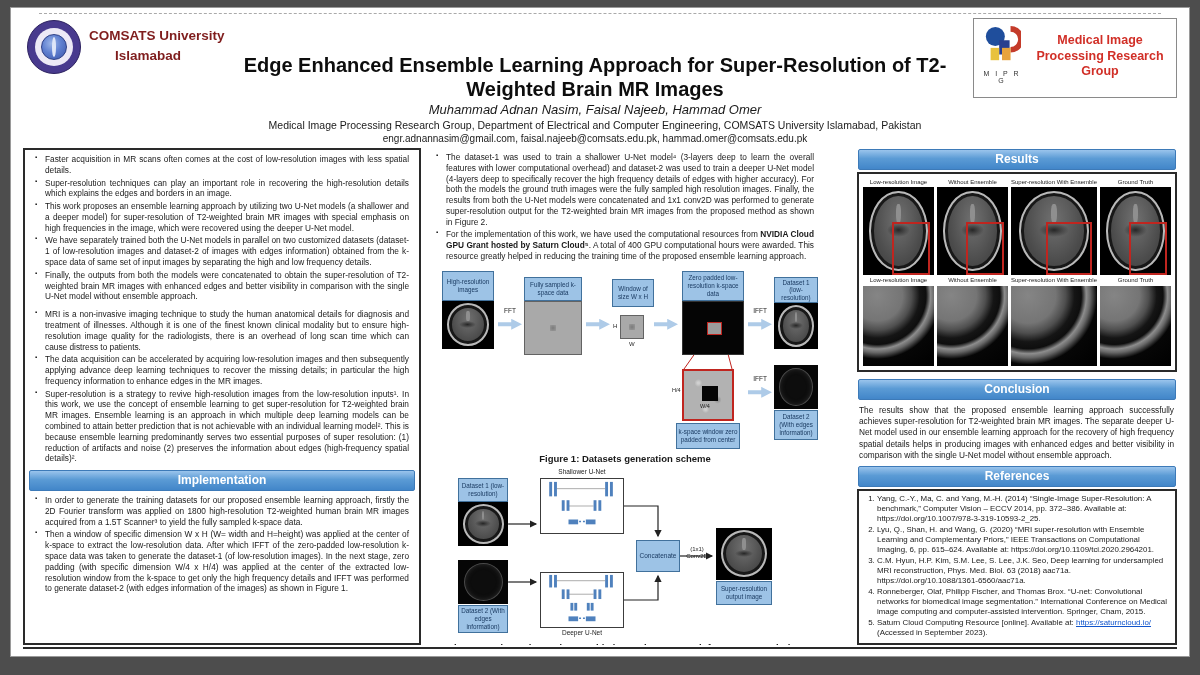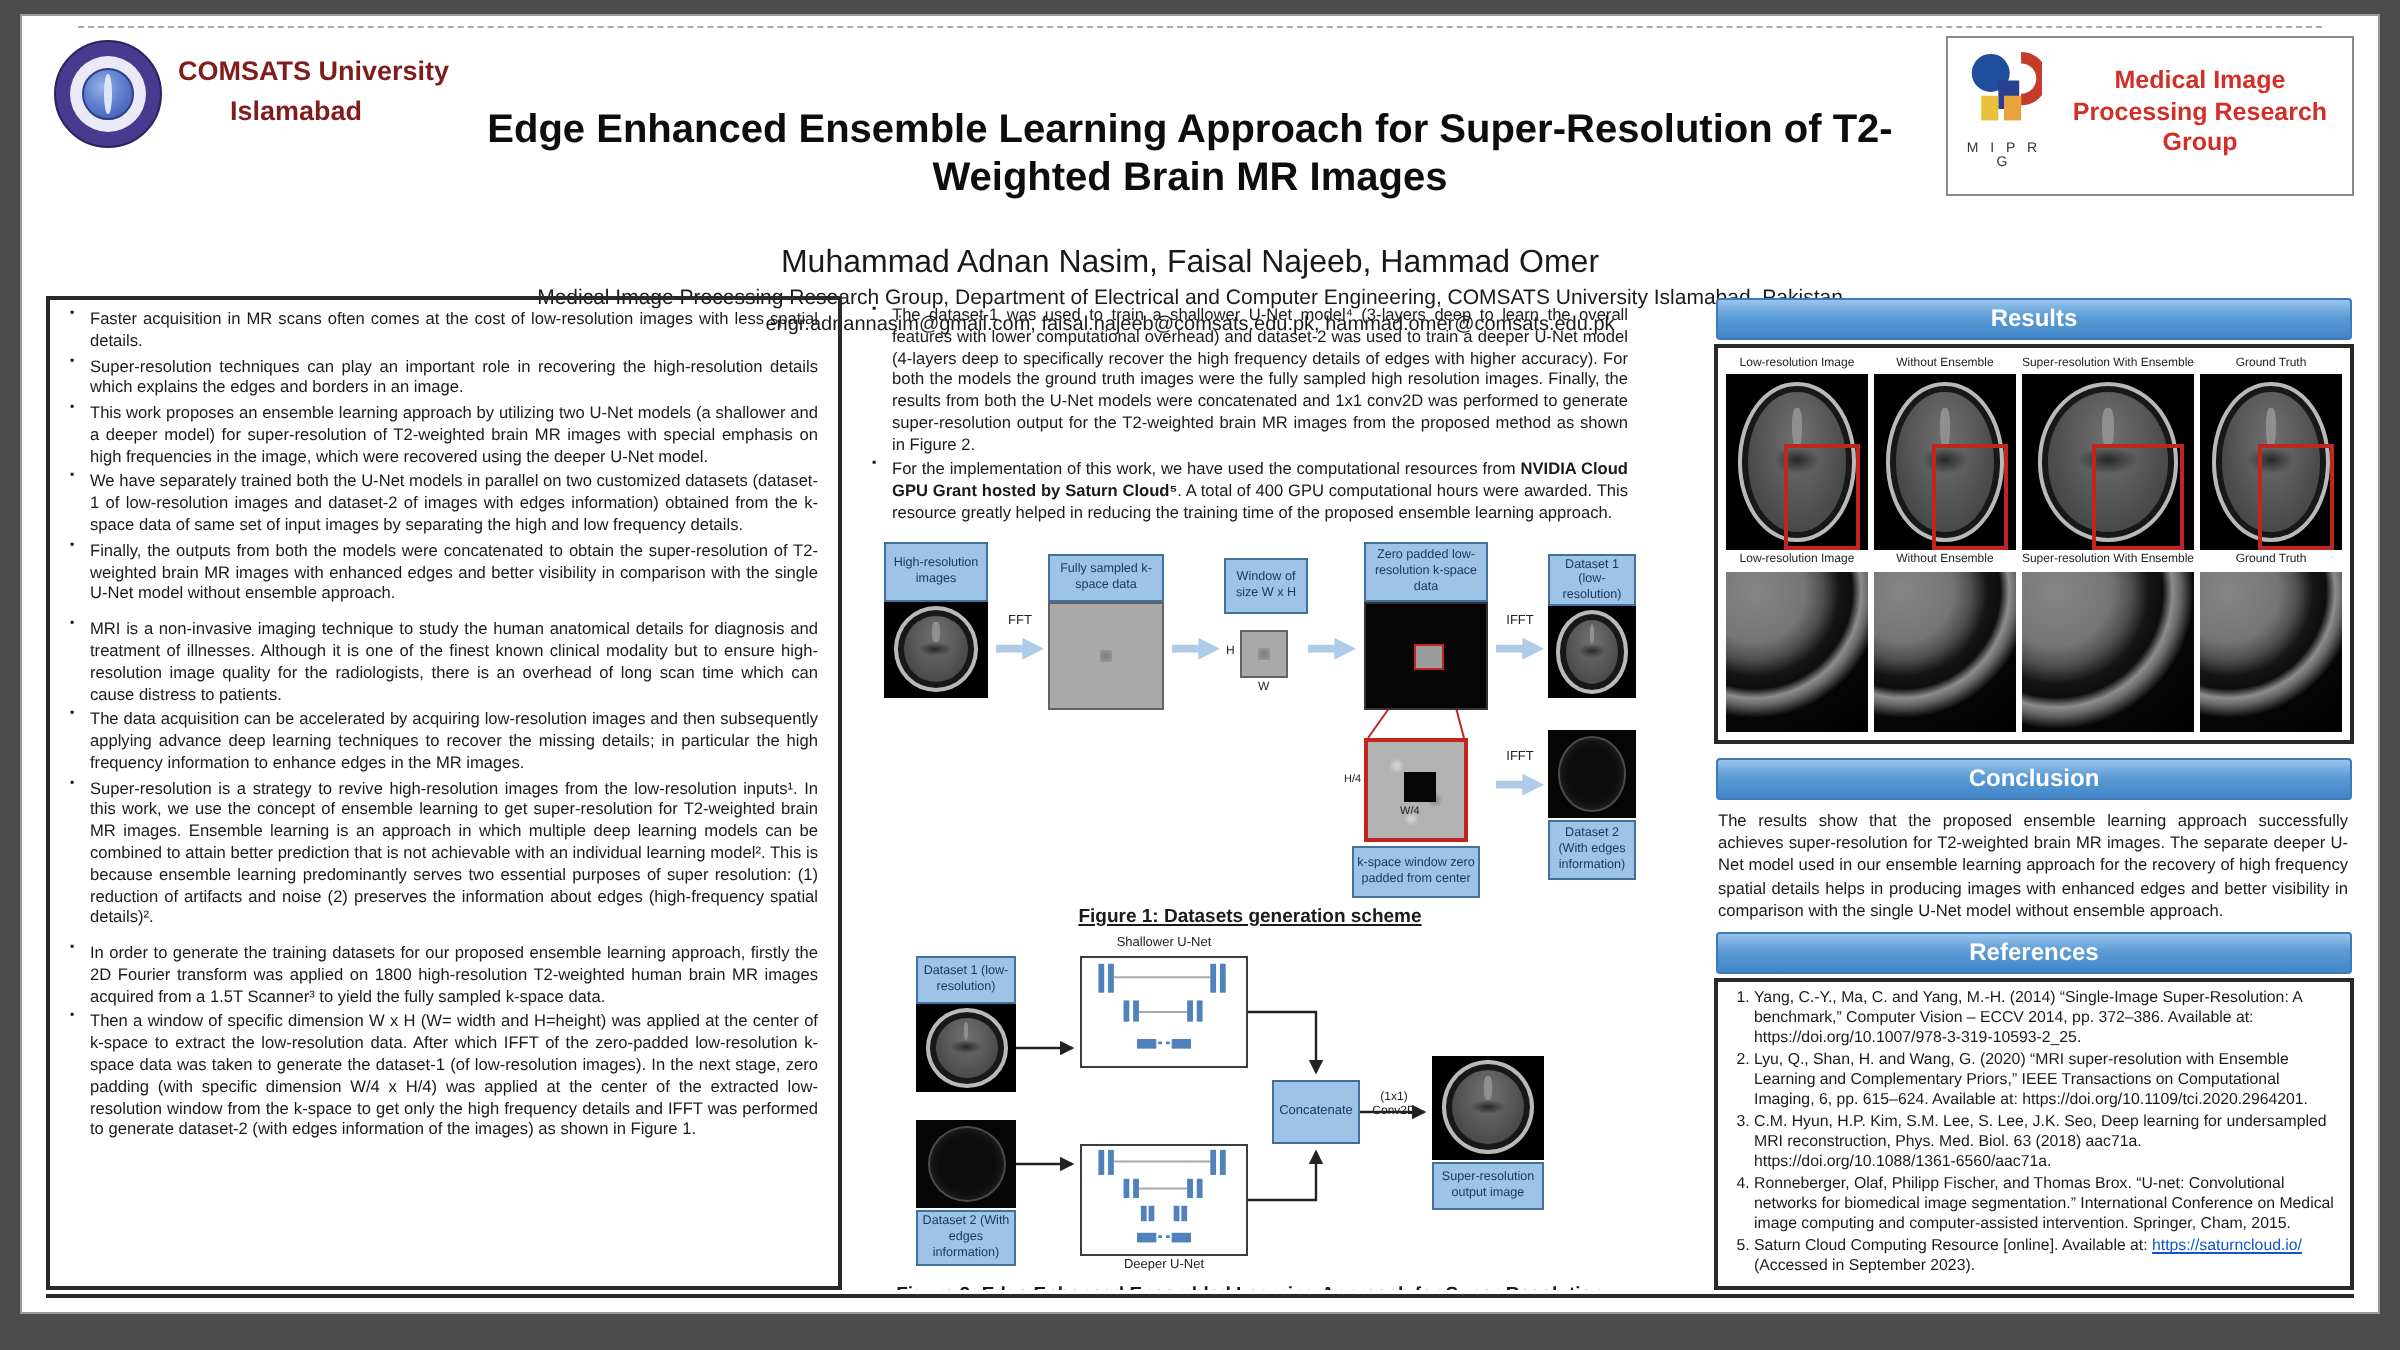--- a/index.html
+++ b/index.html
@@ -25,21 +25,21 @@
   .comsats-logo .ring { position:absolute; inset:7px; border-radius:50%; background:#ece9f6; }
   .comsats-logo .core { position:absolute; inset:13px; border-radius:50%;
     background:radial-gradient(circle at 40% 35%, #9db6e8 0%, #5f7fd0 45%, #3a55a8 100%);
     border:1px solid #2d3f86; }
   .comsats-logo .core::before { content:""; position:absolute; left:42%; top:10%; width:16%; height:80%;
     background:#dfe6f8; border-radius:50%; }
   .uni-text { position:absolute; left:78px; top:18px; color:#7f1d1d; font-weight:bold; font-size:13.5px; line-height:1.5; }
   .uni-text .city { padding-left:26px; }
   .title-block { position:absolute; left:225px; right:235px; top:0; text-align:center; }
   .poster-title { margin-top:46px; font-size:20px; font-weight:bold; line-height:1.18; color:#0d0d0d; }
-  .authors { margin-top:22px; font-size:16px; }
+  .authors { margin-top:1px; font-size:13px;font-style:italic; }
   .affiliation { margin-top:2px; font-size:10.5px; }
   .emails { margin-top:2px; font-size:10px; }
   .miprg-box { position:absolute; right:12px; top:10px; width:204px; height:80px;
     border:1px solid #8a8a8a; background:#fff; display:flex; align-items:flex-start; padding:6px 6px; gap:6px; }
   .miprg-logo { width:44px; text-align:center; }
   .miprg-acronym { font-size:7px; letter-spacing:2px; color:#333; margin-top:1px; }
   .miprg-name { flex:1; color:#d12f27; font-weight:bold; font-size:12.5px; text-align:center; line-height:1.25; margin-top:8px; }
 
   
   .content { position:absolute; left:12px; right:12px; top:140px; bottom:7px;
@@ -74,21 +74,21 @@
   .skull::after { content:""; position:absolute; left:46%; top:14%; width:8%; height:26%;
     background:#8f8f8f; border-radius:40%; }
   .mri-edge { position:absolute; background:#060606; overflow:hidden; }
   .mri-edge .ring { position:absolute; inset:7% 11%; border-radius:50%;
     border:1px solid #4a4a4a; background:#0d0d0d; box-shadow:inset 0 0 5px #2c2c2c; }
   .mri-crop { position:absolute;
     background:radial-gradient(circle at 20% 12%, #858585 0%, #757575 28%, #4f4f4f 38%, #151515 47%, #0e0e0e 54%, #8d8d8d 59%, #676767 63%, #060606 70%, #000 100%); }
   .barrow { position:absolute; width:24px; height:11px; background:#aecbe8;
     clip-path:polygon(0 32%,55% 32%,55% 0,100% 50%,55% 100%,55% 68%,0 68%); }
   .barrow-label { position:absolute; font-size:6.5px; color:#222; text-align:center; width:24px; }
-  .fig-caption { font-weight:bold; font-size:9.5px; text-align:center; margin-top:2px;text-decoration:underline; }
+  .fig-caption { font-weight:bold; font-size:9.5px; text-align:center; margin-top:2px; }
 
   
   .fig1 { position:relative; width:386px; height:182px; margin:2px auto 0; flex:none; }
   .graybox { position:absolute; background:#a9a9a9; border:1px solid #636363; }
   .graybox.center-dot::after { content:""; position:absolute; left:50%; top:50%; width:6px; height:6px;
     transform:translate(-50%,-50%); background:radial-gradient(#7b7b7b 0%, #9b9b9b 100%); }
   .zp-box { position:absolute; background:#050505; border:1px solid #333; }
   .zp-patch { position:absolute; background:#9c9c9c; border:1px solid #c0251f; }
   .dim-text { position:absolute; font-size:6px; color:#222; }
   .zoom-box { position:absolute; border:2px solid #c0251f; background:#b2b2b2;
@@ -165,20 +165,21 @@
           <li>Finally, the outputs from both the models were concatenated to obtain the super-resolution of T2-weighted brain MR images with enhanced edges and better visibility in comparison with the single U-Net model without ensemble approach.</li>
         </ul>
       </div>
       <div class="bullets">
         <ul>
           <li>MRI is a non-invasive imaging technique to study the human anatomical details for diagnosis and treatment of illnesses. Although it is one of the finest known clinical modality but to ensure high-resolution image quality for the radiologists, there is an overhead of long scan time which can cause distress to patients.</li>
           <li>The data acquisition can be accelerated by acquiring low-resolution images and then subsequently applying advance deep learning techniques to recover the missing details; in particular the high frequency information to enhance edges in the MR images.</li>
           <li>Super-resolution is a strategy to revive high-resolution images from the low-resolution inputs¹. In this work, we use the concept of ensemble learning to get super-resolution for T2-weighted brain MR images. Ensemble learning is an approach in which multiple deep learning models can be combined to attain better prediction that is not achievable with an individual learning model². This is because ensemble learning predominantly serves two essential purposes of super resolution: (1) reduction of artifacts and noise (2) preserves the information about edges (high-frequency spatial details)².</li>
         </ul>
       </div>
+      <div class="sec-bar">Implementation</div>
       <div class="bullets">
         <ul>
           <li>In order to generate the training datasets for our proposed ensemble learning approach, firstly the 2D Fourier transform was applied on 1800 high-resolution T2-weighted human brain MR images acquired from a 1.5T Scanner³ to yield the fully sampled k-space data.</li>
           <li>Then a window of specific dimension W x H (W= width and H=height) was applied at the center of k-space to extract the low-resolution data. After which IFFT of the zero-padded low-resolution k-space data was taken to generate the dataset-1 (of low-resolution images). In the next stage, zero padding (with specific dimension W/4 x H/4) was applied at the center of the extracted low-resolution window from the k-space to get only the high frequency details and IFFT was performed to generate dataset-2 (with edges information of the images) as shown in Figure 1.</li>
         </ul>
       </div>
     </div>
 
     <div class="col-mid">
       <div class="bullets" style="padding-top:4px;">

